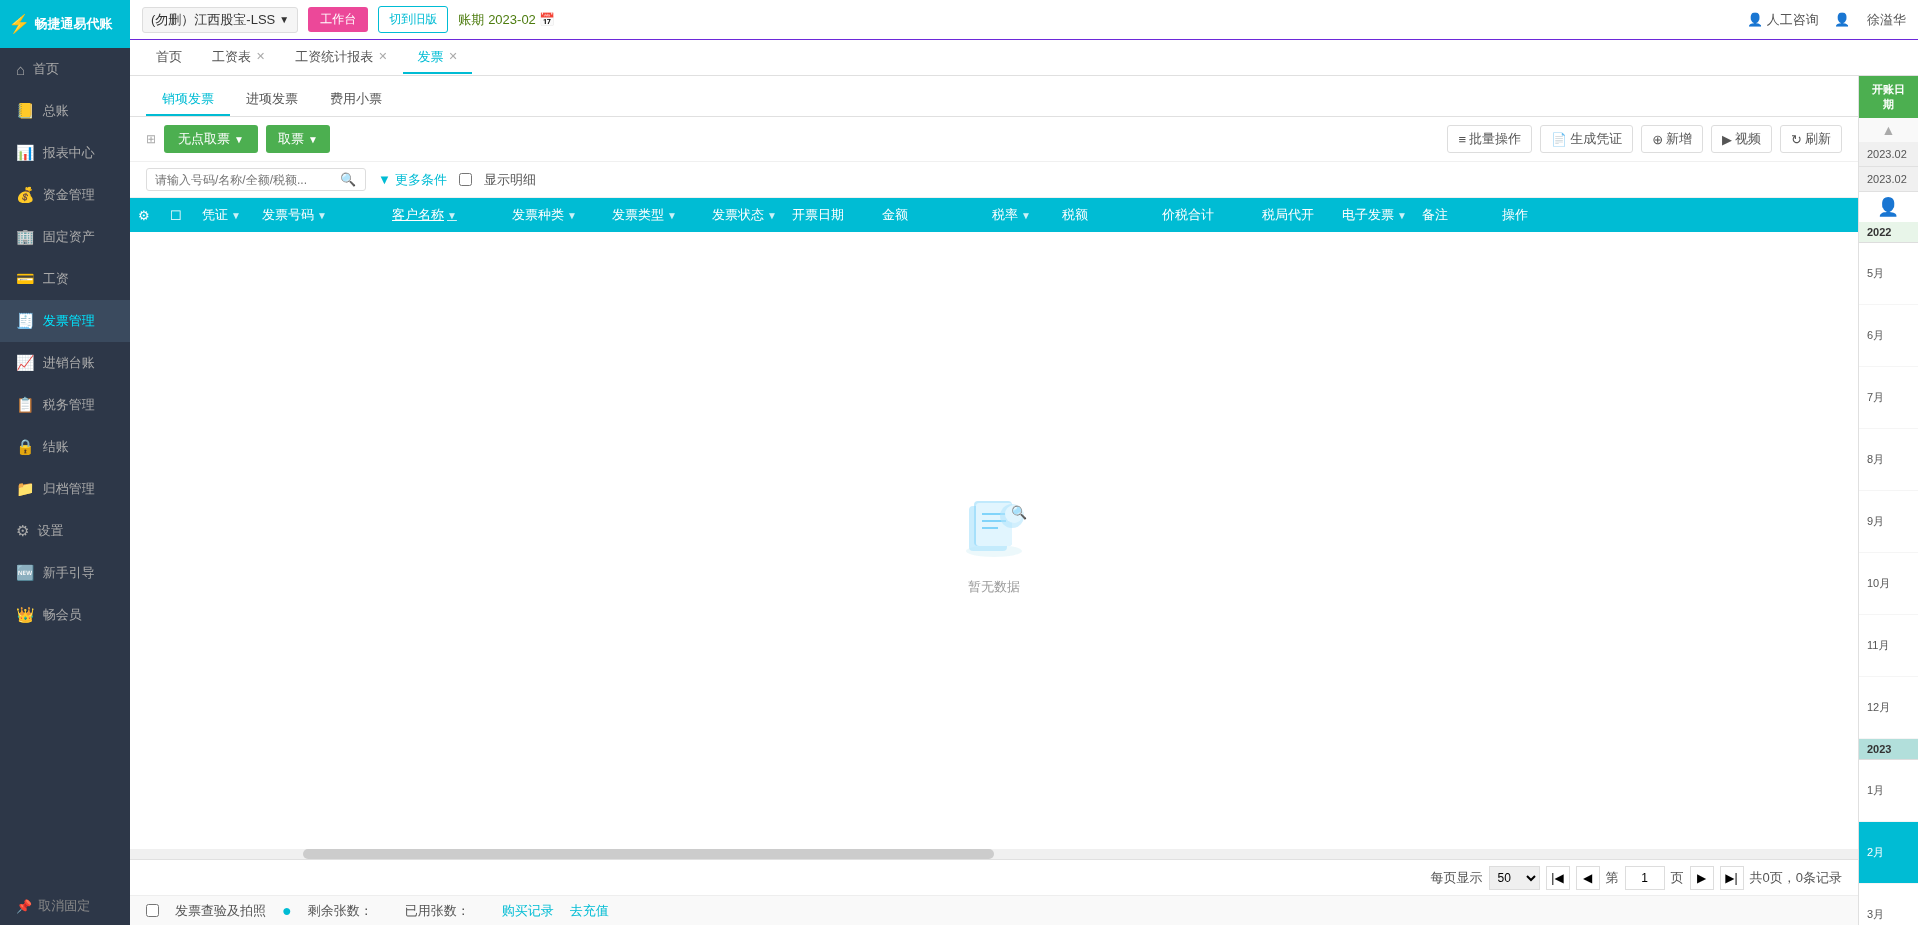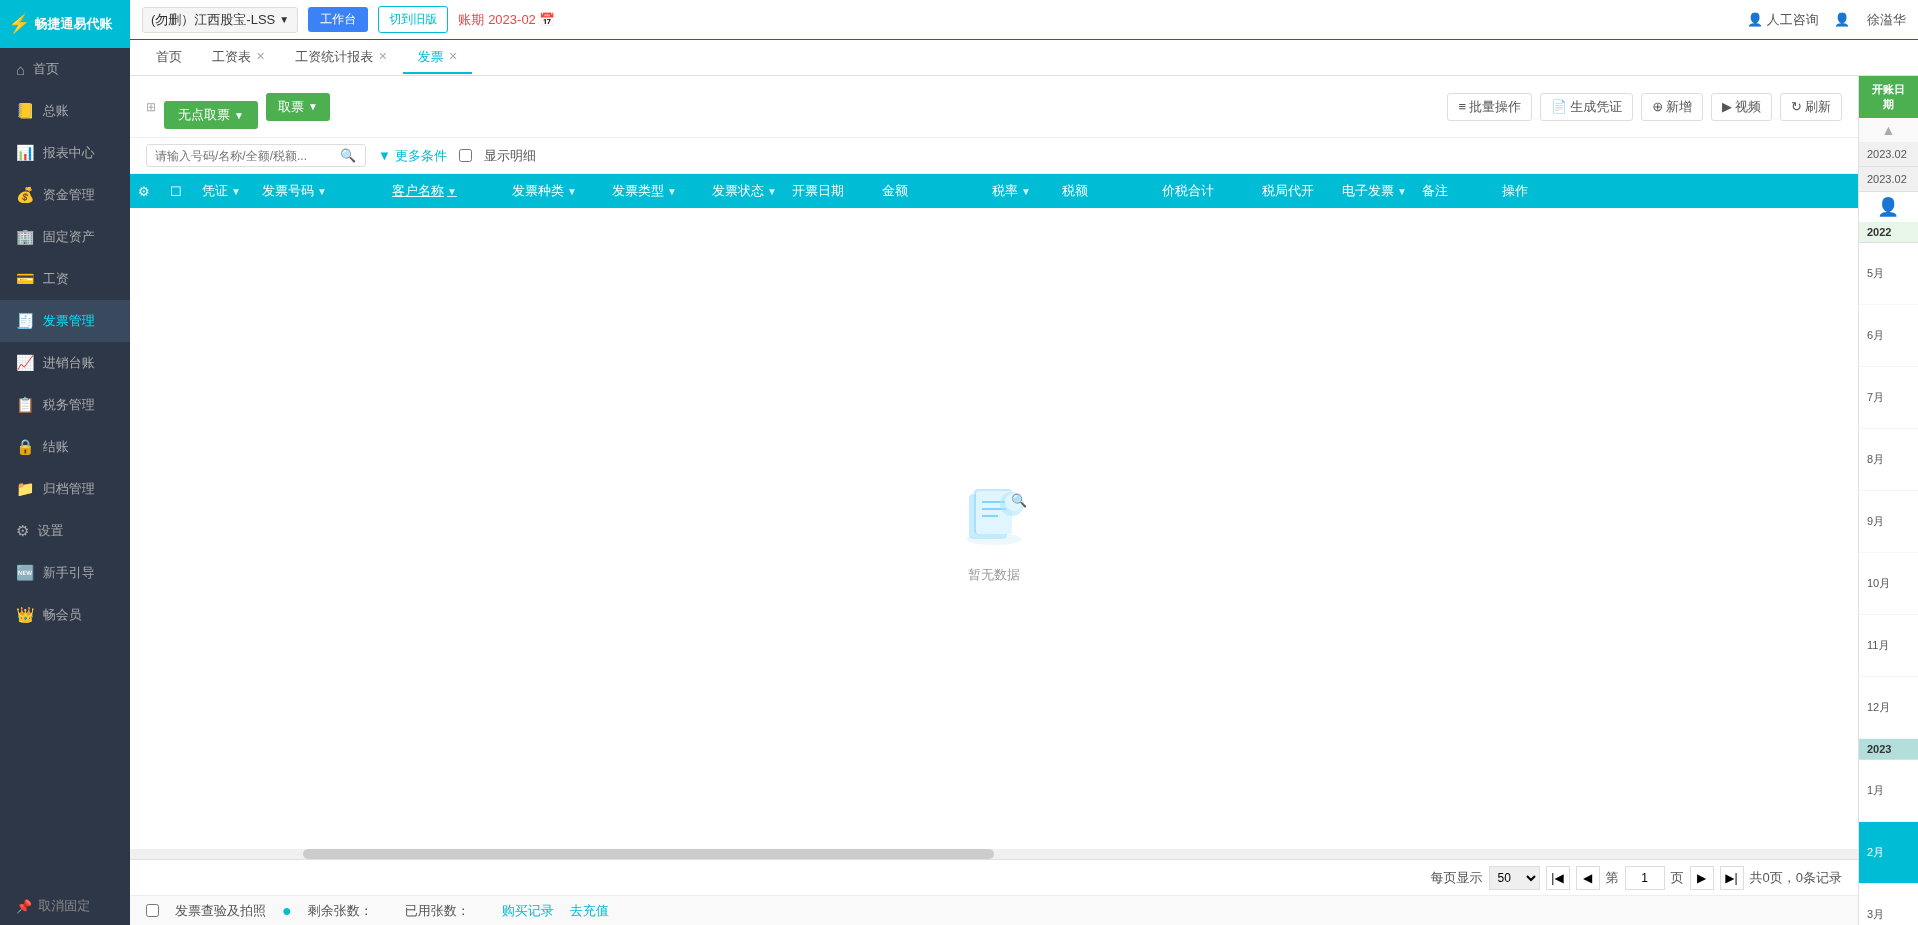--- a/index.html
+++ b/index.html
@@ -76,40 +76,40 @@
       gap: 4px;
       background: #f5f5f5;
       border: 1px solid #ddd;
       border-radius: 3px;
       padding: 3px 8px;
       cursor: pointer;
       font-size: 12px;
       color: #333;
     }
     .workbench-btn {
-      background: #3b82f6;
+      background: #ec4899;
       color: white;
       border: none;
       border-radius: 3px;
       padding: 4px 12px;
       cursor: pointer;
       font-size: 12px;
     }
     .switch-btn {
       background: #fff;
       border: 1px solid #00bcd4;
       color: #00bcd4;
       border-radius: 3px;
       padding: 4px 10px;
       cursor: pointer;
       font-size: 12px;
     }
     .period-info {
       font-size: 12px;
-      color: #ef4444;
+      color: #4d7c0f;
       display: flex;
       align-items: center;
       gap: 4px;
     }
     .topbar-right {
       margin-left: auto;
       display: flex;
       align-items: center;
       gap: 16px;
       font-size: 12px;
@@ -192,21 +192,20 @@
       background: #4caf50;
       color: white;
       border: none;
       border-radius: 3px;
       padding: 5px 14px;
       cursor: pointer;
       font-size: 12px;
       display: flex;
       align-items: center;
       gap: 4px;
-      margin-top: 17px;
     }
     .btn-green-outline {
       background: #4caf50;
       color: white;
       border: none;
       border-radius: 3px;
       padding: 5px 12px;
       cursor: pointer;
       font-size: 12px;
       display: flex;
@@ -577,20 +576,31 @@
     </div>
     <div class="tab active">
       <span>发票</span>
       <span class="tab-close">✕</span>
     </div>
   </div>
 
   <div class="content">
     <div class="panel">
 
+      <div class="subtabs">
+        <div class="subtab active">
+          <span>销项发票</span>
+        </div>
+        <div class="subtab">
+          <span>进项发票</span>
+        </div>
+        <div class="subtab">
+          <span>费用小票</span>
+        </div>
+      </div>
 
       <div class="toolbar">
         <span class="icon-small">⊞</span>
         <button class="btn-green">
           <span>无点取票</span>
           <span class="dropdown-arrow">▼</span>
         </button>
         <button class="btn-green-outline">
           <span>取票</span>
           <span class="dropdown-arrow">▼</span>

